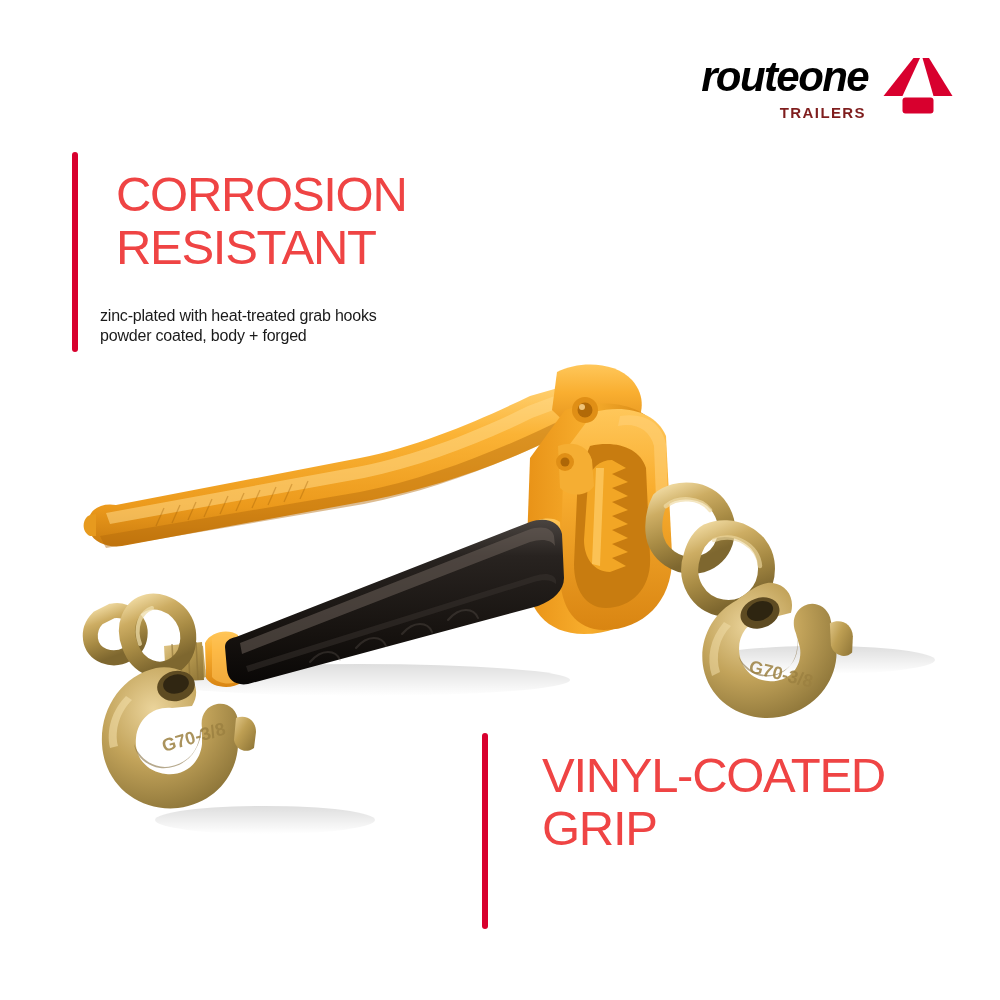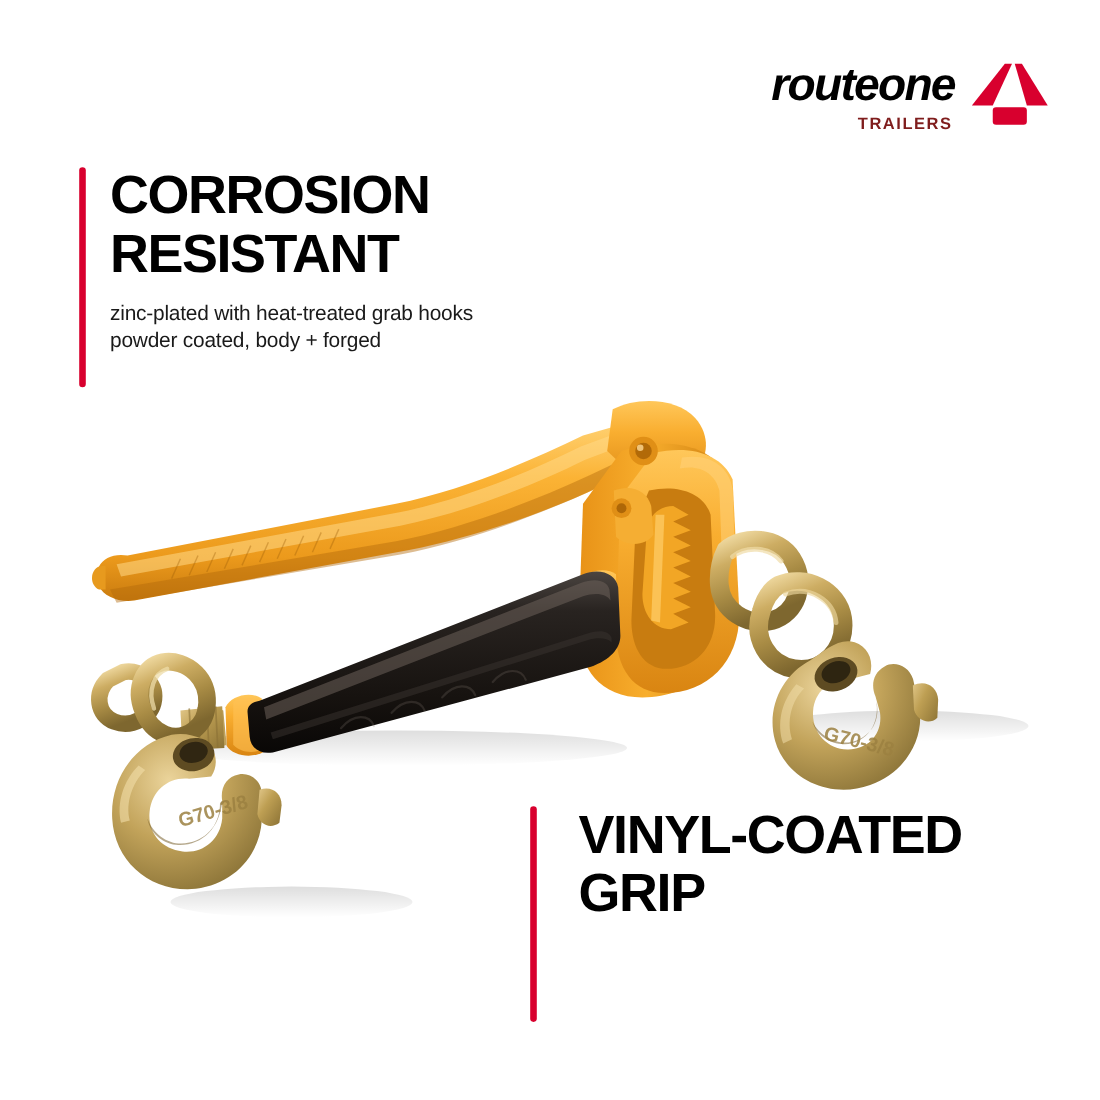--- a/index.html
+++ b/index.html
@@ -71,32 +71,32 @@
     border-radius: 3px;
     flex: none;
     margin-right: 22px;
   }
   .feature-body {
     display: flex;
     flex-direction: column;
   }
   .feature-title {
     font-family: "Liberation Sans", sans-serif;
-    font-weight: 700;
+    font-weight: 400;
     font-size: 49px;
     line-height: 1.08;
     letter-spacing: -1.3px;
-    color: #000000;
-    margin: 0;
+    color: #ef4444;
+    margin: 16px;
     white-space: pre-line;
   }
   .feature-desc {
     font-family: "Liberation Sans", sans-serif;
     font-weight: 400;
-    font-size: 19px;
+    font-size: 16px;
     line-height: 1.26;
     letter-spacing: -0.2px;
     color: #1a1a1a;
     margin: 16px 0 0 0;
     white-space: pre-line;
   }
 
   #feature-corrosion {
     top: 152px;
     left: 72px;

